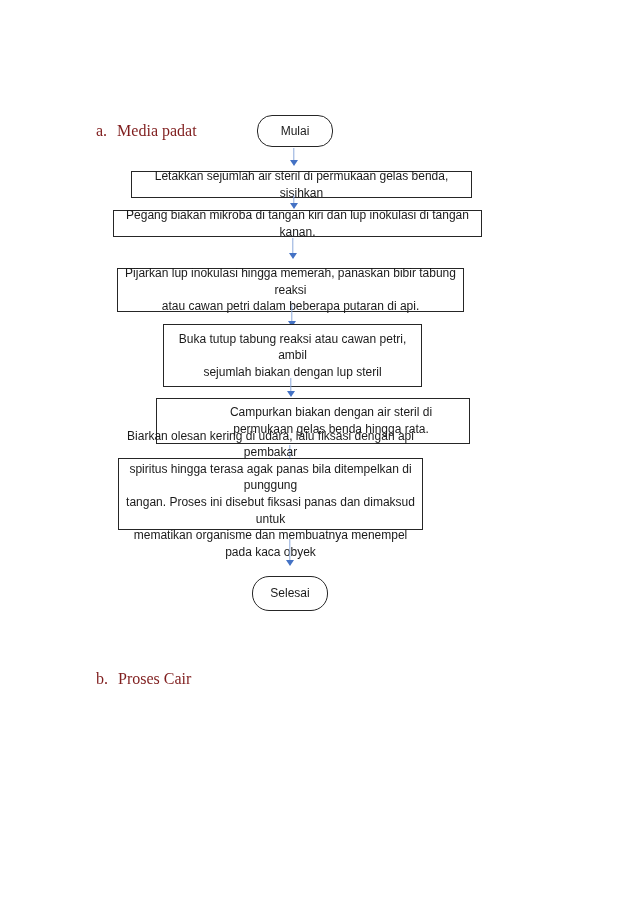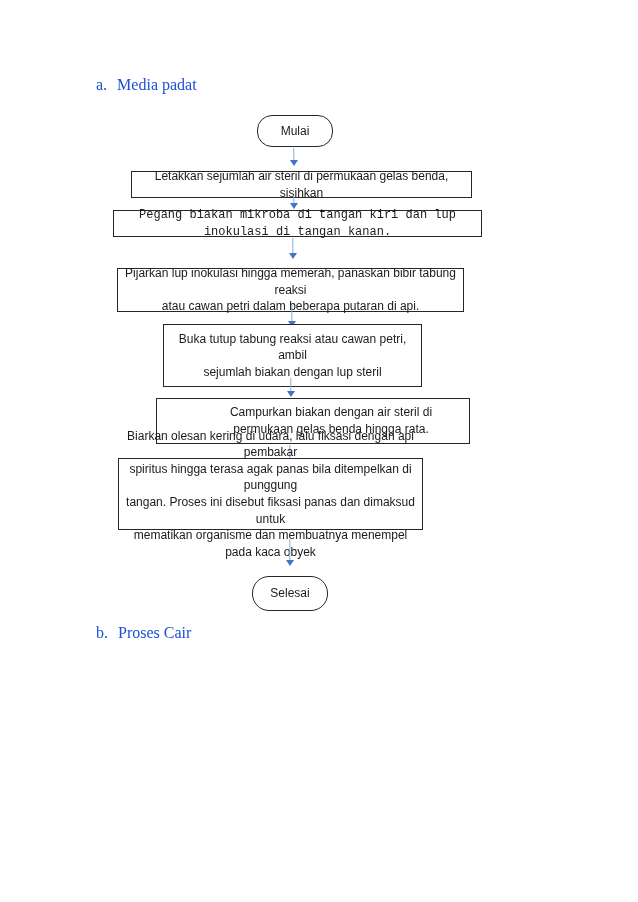--- a/index.html
+++ b/index.html
@@ -8,22 +8,23 @@
     width:638px;height:902px;
     background:#ffffff;
     font-family:"Liberation Sans",sans-serif;
     color:#1a1a1a;
     overflow:hidden;
   }
   .heading{
     position:absolute;
     font-family:"Liberation Serif",serif;
     font-size:16px;
-    color:#1d4ed8;
+    color:#7f1d1d;
     white-space:nowrap;
+    margin-top:46px;
   }
   .heading .h-label{display:inline-block;margin-right:10px;}
   .heading-a{left:96px;top:76px;}
   .heading-b{left:96px;top:624px;}
 
   .node{
     position:absolute;
     box-sizing:border-box;
     display:flex;
     align-items:center;
@@ -33,21 +34,21 @@
     border:1.5px solid #262626;
     font-size:12px;
     line-height:1.38;
     white-space:pre-line;
     padding:2px 4px;
   }
   .terminator{border-width:1.4px;}
   .n-start{left:257px;top:115px;width:76px;height:32px;border-radius:15px;}
   .n-end{left:252px;top:567px;width:76px;height:35px;border-radius:17px;margin-top:9px;}
   .b1{left:131px;top:171px;width:341px;height:27px;}
-  .b2{left:113px;top:210px;width:369px;height:27px;font-family:Liberation Mono, monospace;}
+  .b2{left:113px;top:210px;width:369px;height:27px;}
   .b3{left:117px;top:260px;width:347px;height:44px;margin-top:8px;}
   .b4{left:163px;top:324px;width:259px;height:63px;}
   .b5{left:156px;top:398px;width:314px;height:46px;font-size:12px;line-height:1.45;padding-left:40px;}
   .b6{left:118px;top:458px;width:305px;height:72px;}
 
   .arrow{position:absolute;width:8px;}
   .arrow::before{
     content:"";
     position:absolute;
     left:50%;top:0;bottom:5px;

